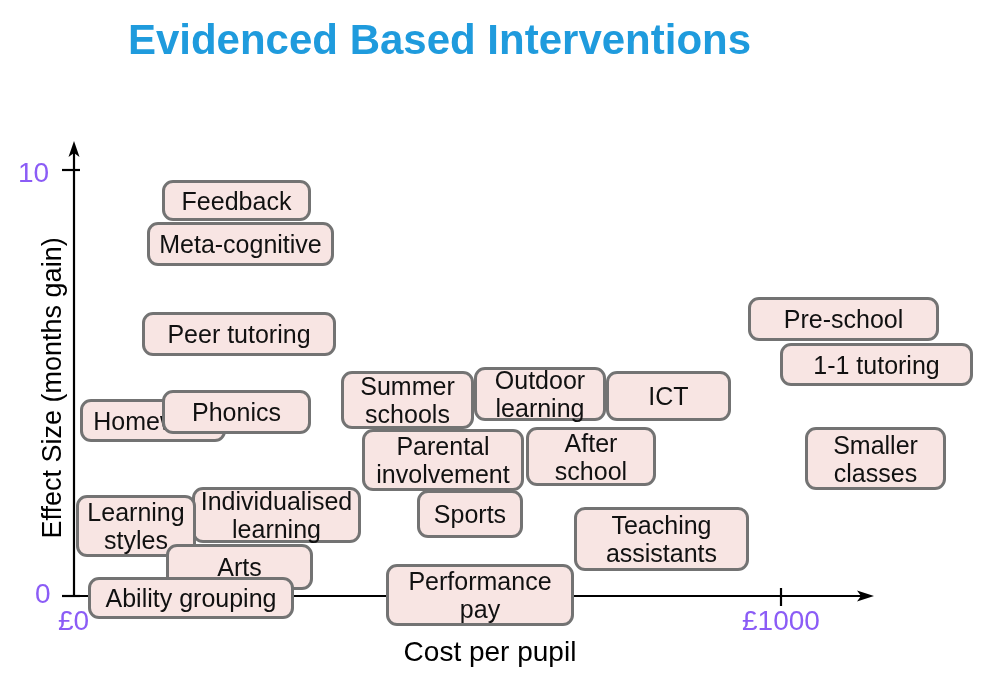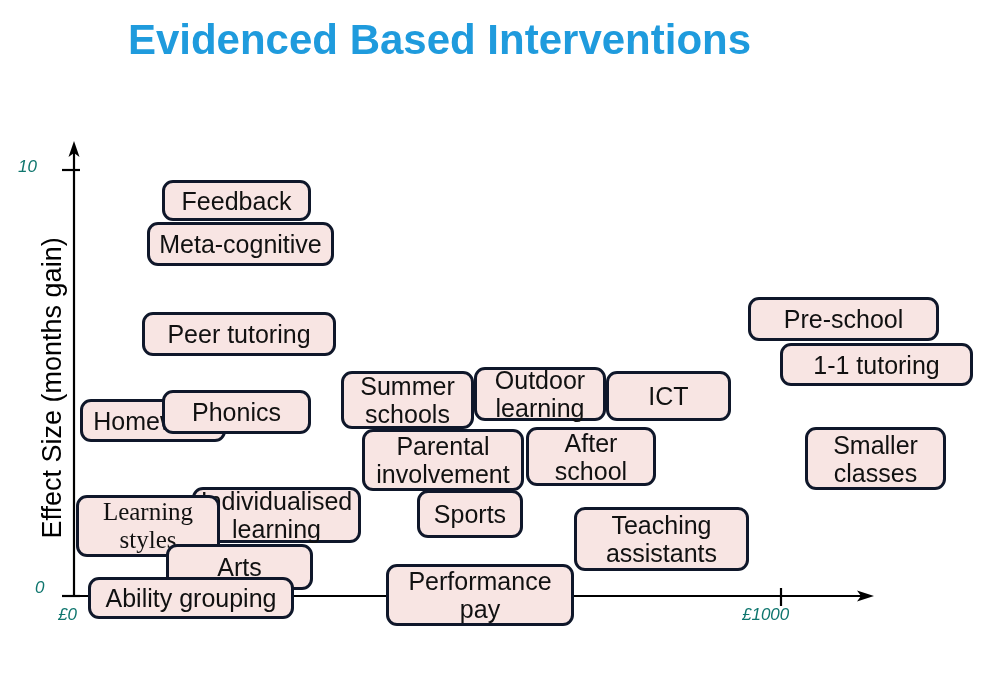--- a/index.html
+++ b/index.html
@@ -55,35 +55,34 @@
     left: 330px;
     top: 636px;
     width: 320px;
     text-align: center;
     font-size: 28px;
     color: #000000;
     white-space: nowrap;
   }
   .tick-text {
     position: absolute;
-    font-size: 17px;
-    color: #0f766e;
+    font-size: 28px;
+    color: #8b5cf6;
     white-space: nowrap;
-    font-style: italic;
   }
   #tick-y-10 { left: 18px; top: 157px; }
   #tick-y-0  { left: 35px; top: 578px; }
   #tick-x-0  { left: 58px; top: 605px; }
   #tick-x-1000 { left: 742px; top: 605px; }
 
   .node {
     position: absolute;
     box-sizing: border-box;
     background: #f8e5e3;
-    border: 3px solid #0f172a;
+    border: 3px solid #737373;
     border-radius: 11px;
     display: flex;
     align-items: center;
     justify-content: center;
     text-align: center;
     color: #111111;
     font-size: 25px;
     line-height: 1.12;
     padding: 2px 6px;
   }
@@ -107,37 +106,38 @@
     <line x1="62" y1="596" x2="80" y2="596" stroke="#000000" stroke-width="2.2"></line>
     <line x1="781" y1="588" x2="781" y2="606" stroke="#000000" stroke-width="2.2"></line>
   </svg>
 
   <div class="tick-text" id="tick-y-10">10</div>
   <div class="tick-text" id="tick-y-0">0</div>
   <div class="tick-text" id="tick-x-0">£0</div>
   <div class="tick-text" id="tick-x-1000">£1000</div>
 
   <div class="ylabel">Effect Size (months gain)</div>
+  <div class="xlabel">Cost per pupil</div>
 
   <div id="nodes-layer">
       <div class="node" style="left: 162px; top: 180px; width: 149px; height: 41px; z-index: 10;">Feedback</div>
       <div class="node" style="left: 147px; top: 222px; width: 187px; height: 44px; z-index: 11;">Meta-cognitive</div>
       <div class="node" style="left: 142px; top: 312px; width: 194px; height: 44px; z-index: 12;">Peer tutoring</div>
       <div class="node" style="left: 80px; top: 353px; width: 146px; height: 43px; z-index: 13; margin-top: 46px;">Homework</div>
       <div class="node" style="left: 162px; top: 390px; width: 149px; height: 44px; z-index: 14;">Phonics</div>
       <div class="node" style="left: 748px; top: 297px; width: 191px; height: 44px; z-index: 15;">Pre-school</div>
       <div class="node" style="left: 780px; top: 343px; width: 193px; height: 43px; z-index: 16;">1-1 tutoring</div>
       <div class="node" style="left: 341px; top: 371px; width: 133px; height: 58px; z-index: 17;">Summer schools</div>
       <div class="node" style="left: 474px; top: 367px; width: 132px; height: 54px; z-index: 18;">Outdoor learning</div>
       <div class="node" style="left: 606px; top: 371px; width: 125px; height: 50px; z-index: 19;">ICT</div>
       <div class="node" style="left: 362px; top: 429px; width: 162px; height: 62px; z-index: 20;">Parental involvement</div>
       <div class="node" style="left: 526px; top: 427px; width: 130px; height: 59px; z-index: 21;">After school</div>
       <div class="node" style="left: 805px; top: 427px; width: 141px; height: 63px; z-index: 22;">Smaller classes</div>
       <div class="node" style="left: 192px; top: 487px; width: 169px; height: 56px; z-index: 23;">Individualised learning</div>
-      <div class="node" style="left: 76px; top: 495px; width: 144px; height: 62px; z-index: 24; font-family: Liberation Serif, serif;">Learning styles</div>
+      <div class="node" style="left: 76px; top: 495px; width: 120px; height: 62px; z-index: 24;">Learning styles</div>
       <div class="node" style="left: 417px; top: 490px; width: 106px; height: 48px; z-index: 25;">Sports</div>
       <div class="node" style="left: 574px; top: 507px; width: 175px; height: 64px; z-index: 26;">Teaching assistants</div>
       <div class="node" style="left: 166px; top: 544px; width: 147px; height: 46px; z-index: 27;">Arts</div>
       <div class="node" style="left: 88px; top: 577px; width: 206px; height: 42px; z-index: 28;">Ability grouping</div>
       <div class="node" style="left: 386px; top: 564px; width: 188px; height: 62px; z-index: 29;">Performance pay</div>
     </div>
 
 </div>
 
 </body></html>

